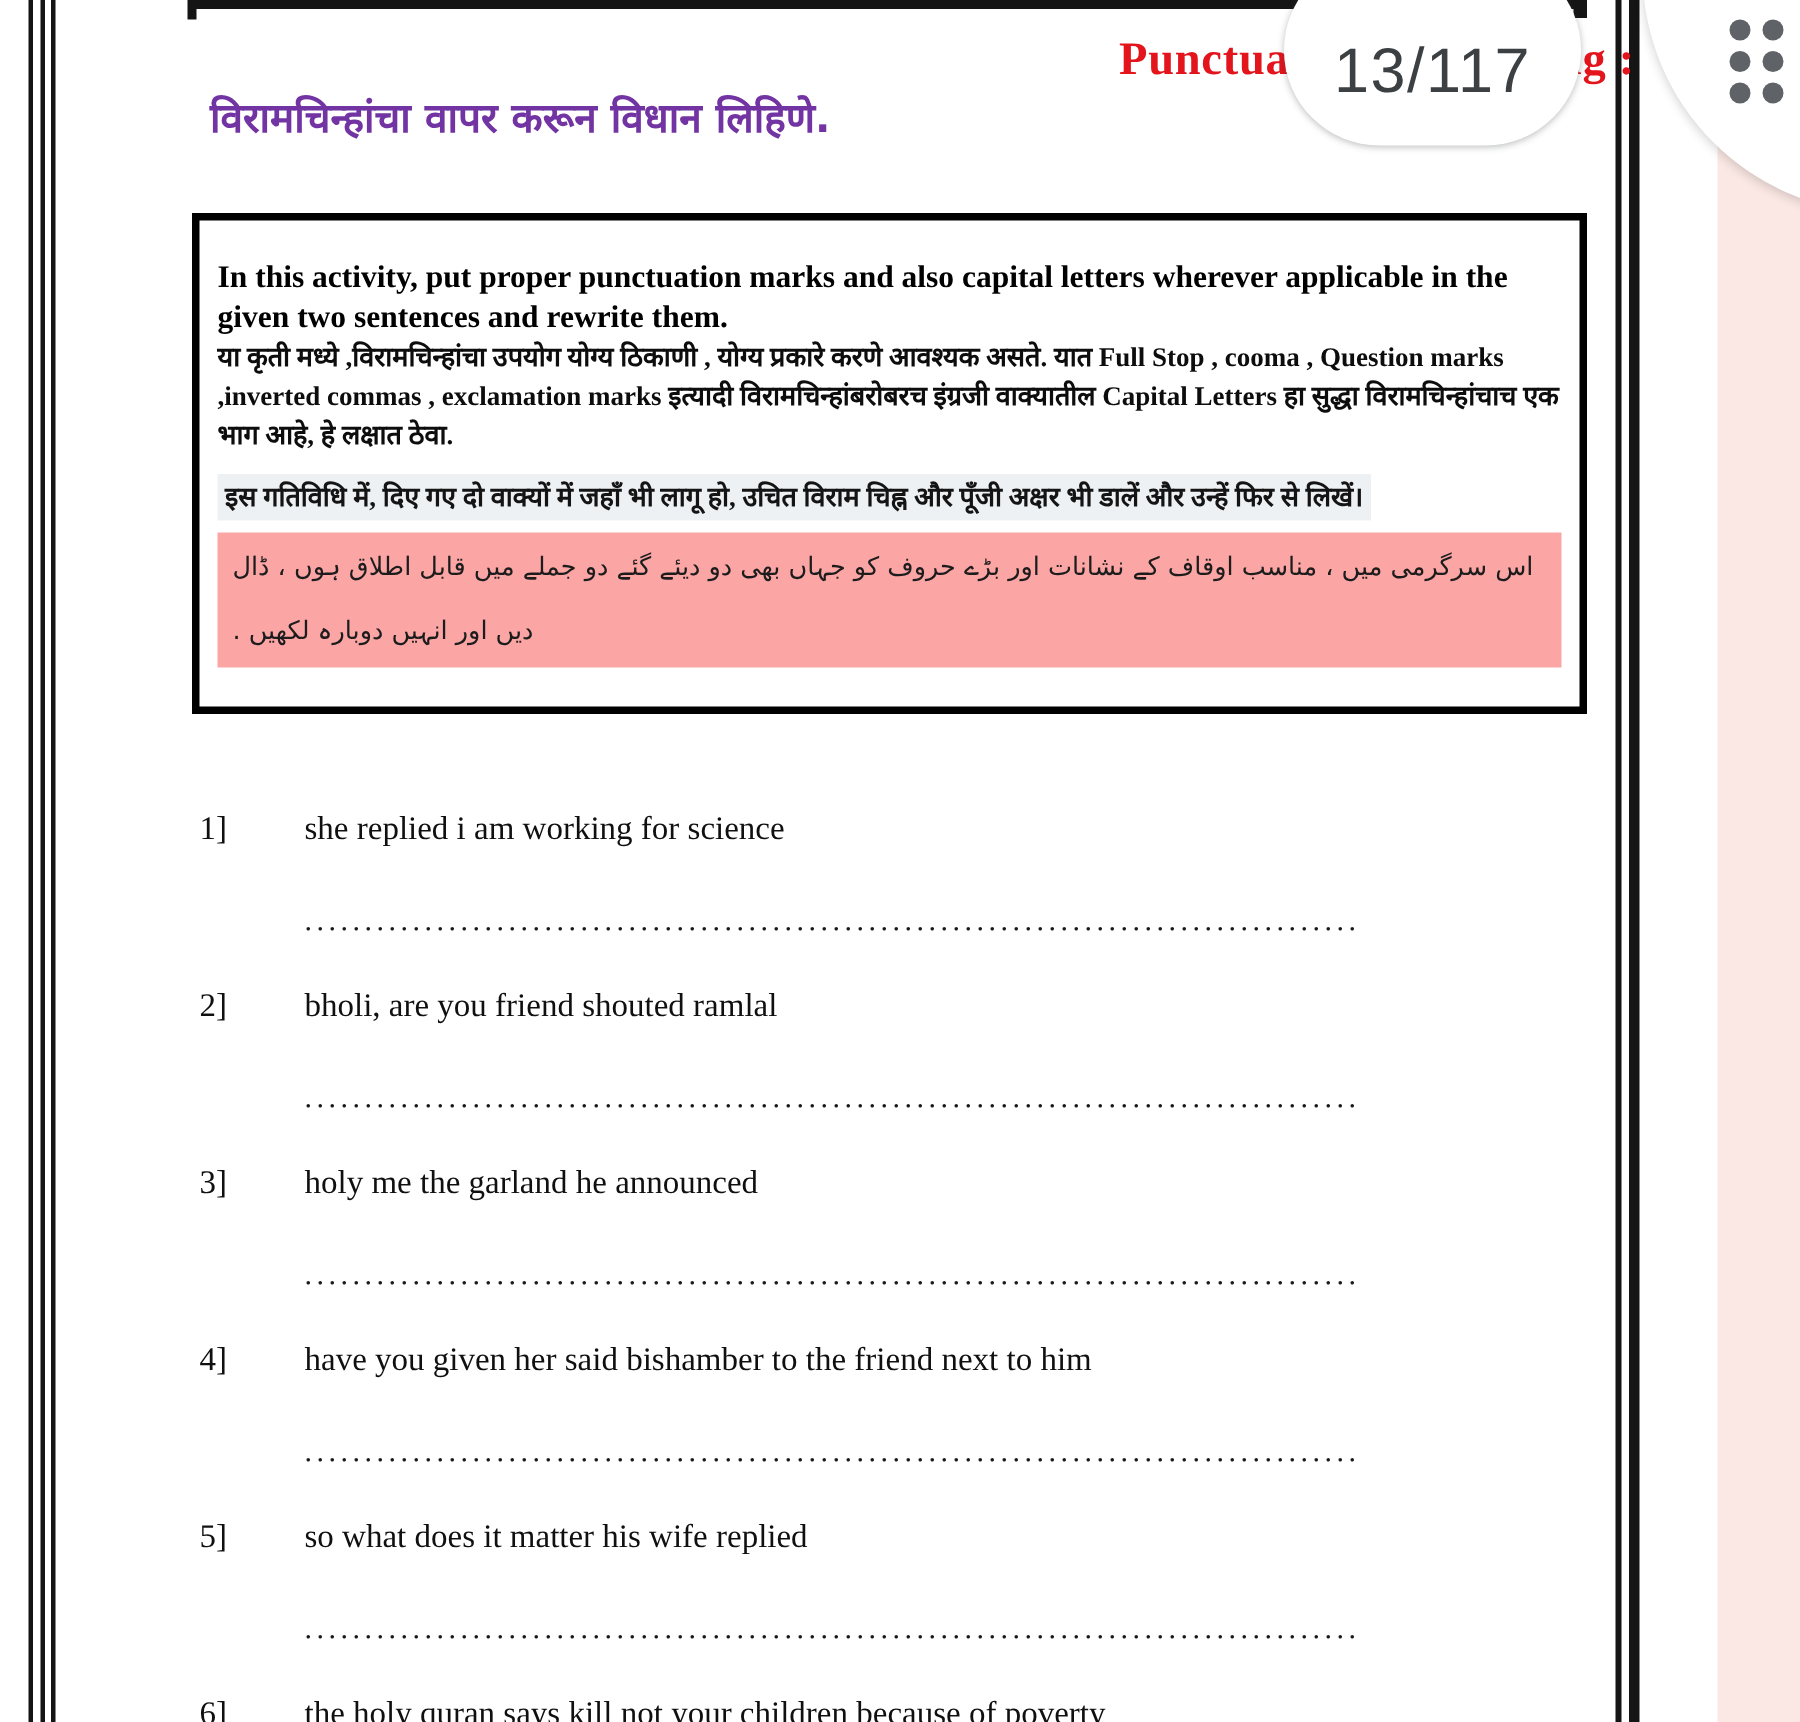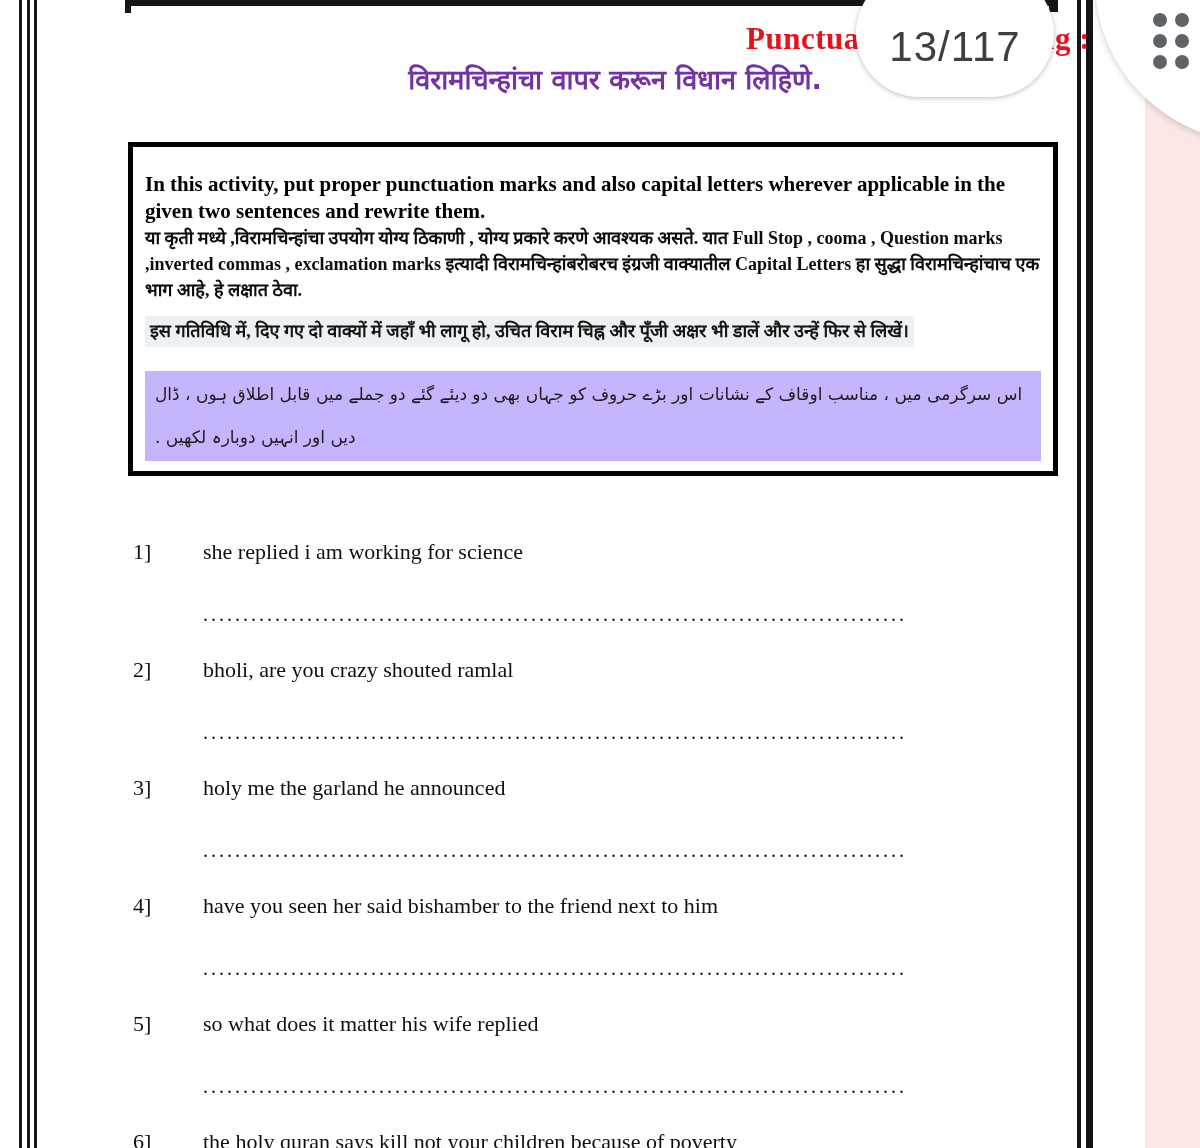--- a/index.html
+++ b/index.html
@@ -18,33 +18,33 @@
   .vr2{left:1086px;width:7px;}
 
   
   .topline{position:absolute;left:127px;top:0;width:931px;height:6px;background:#151515;z-index:2;}
   .stub-l{position:absolute;left:125px;top:0;width:6px;height:13px;background:#151515;z-index:2;}
   .stub-r{position:absolute;left:1049px;top:0;width:9px;height:12px;background:#151515;z-index:2;}
 
   
   .doc-title{position:absolute;left:140px;top:20px;width:950px;text-align:right;
     font:bold 31px/38px "Liberation Serif",serif;letter-spacing:.5px;z-index:3;}
-  .doc-subtitle{position:absolute;left:140px;top:60px;width:950px;text-align:center;
+  .doc-subtitle{position:absolute;left:140px;top:60px;width:950px;text-align:left;
     font:bold 27px/40px "DejaVu Sans",sans-serif;z-index:3;}
 
   
   .inst-box{position:absolute;left:128px;top:142px;width:930px;height:334px;box-sizing:border-box;
     border:5px solid #000;background:#fff;padding:24px 12px;z-index:3;}
   .inst-en{font:bold 21px/27px "Liberation Serif",serif;color:#000;}
   .inst-mr{font-weight:bold;font-size:18px;line-height:26px;color:#0d0d0d;
     font-family:"Liberation Serif","DejaVu Sans",serif;}
   .inst-hi{margin-top:13px;display:inline-block;background:#eef1f3;padding:1px 5px;
     font-weight:bold;font-size:18px;line-height:29px;color:#141414;
     font-family:"Liberation Serif","DejaVu Sans",serif;}
-  .inst-ur{margin-top:24px;background:#c4b5fd;padding:2px 10px;direction:rtl;text-align:left;
+  .inst-ur{margin-top:8px;background:#fca5a5;padding:2px 10px;direction:rtl;text-align:left;
     font:17px/43px "DejaVu Sans",sans-serif;color:#1c1c1c;}
 
   
   .questions{position:absolute;left:133px;top:538px;width:800px;z-index:3;}
   .q-row{display:flex;font:22px/28px "Liberation Serif",serif;color:#101010;}
   .q-num{width:70px;flex:0 0 70px;}
   .q-dots{margin:41px 0 35px 70px;width:705px;height:14px;overflow:hidden;white-space:nowrap;
     font:20px/14px "Liberation Serif",serif;letter-spacing:3px;color:#1a1a1a;}
 
   
@@ -93,37 +93,37 @@
       <div class="q-row">
         <span class="q-num">1]</span>
         <span>she replied i am working for science</span>
       </div>
       <div class="q-dots">........................................................................................................</div>
     </div>
 
     <div>
       <div class="q-row">
         <span class="q-num">2]</span>
-        <span>bholi, are you crazy shouted ramlal</span>
+        <span>bholi, are you friend shouted ramlal</span>
       </div>
       <div class="q-dots">........................................................................................................</div>
     </div>
 
     <div>
       <div class="q-row">
         <span class="q-num">3]</span>
         <span>holy me the garland he announced</span>
       </div>
       <div class="q-dots">........................................................................................................</div>
     </div>
 
     <div>
       <div class="q-row">
         <span class="q-num">4]</span>
-        <span>have you seen her said bishamber to the friend next to him</span>
+        <span>have you given her said bishamber to the friend next to him</span>
       </div>
       <div class="q-dots">........................................................................................................</div>
     </div>
 
     <div>
       <div class="q-row">
         <span class="q-num">5]</span>
         <span>so what does it matter his wife replied</span>
       </div>
       <div class="q-dots">........................................................................................................</div>

